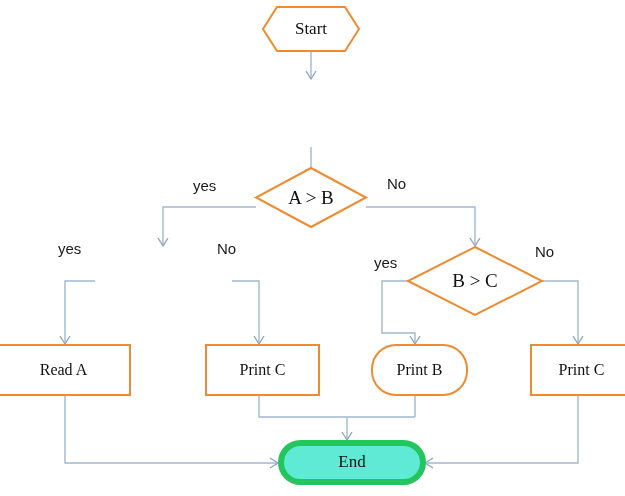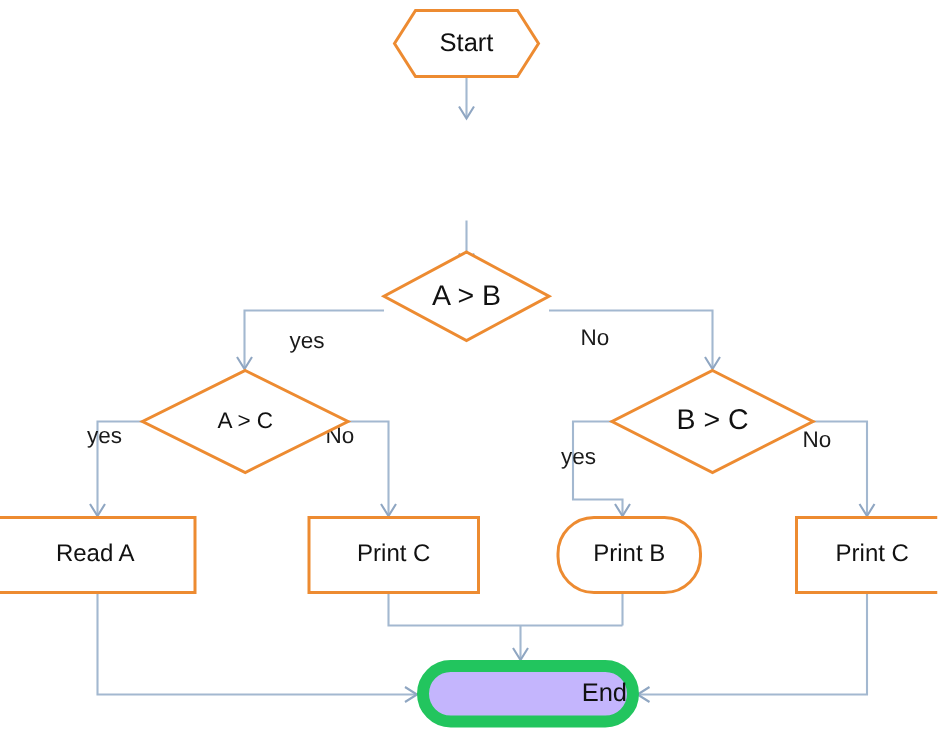--- a/index.html
+++ b/index.html
@@ -39,26 +39,26 @@
     justify-content: center;
     box-sizing: border-box;
     color: #111111;
     text-align: center;
     line-height: 1.32;
   }
   .node-label {
     position: relative;
     z-index: 2;
     white-space: pre-line;
+    font-family: Liberation Serif, serif;
   }
   .shape-terminator {
-    background: #c4b5fd;
-    border: 8px solid #22c55e;
+    background: #5eead4;
+    border: 6px solid #22c55e;
     border-radius: 999px;
-    justify-content: flex-end;
   }
   .shape-hexagon {
     background: #ffffff;
   }
   .shape-process {
     background: #ffffff;
     border: 2px solid #ED8B31;
   }
   .shape-io, .shape-decision {
     background: transparent;
@@ -70,21 +70,20 @@
     width: 100%;
     height: 100%;
     z-index: 1;
     overflow: visible;
   }
   .edge-label {
     position: absolute;
     color: #1a1a1a;
     font-size: 15px;
     white-space: nowrap;
-    margin-top: 42px;
   }
   .wire {
     fill: none;
     stroke: #A3B8D0;
     stroke-width: 1.4;
   }
   .wire-head {
     fill: none;
     stroke: #8FA6C2;
     stroke-width: 1.4;
@@ -145,26 +144,20 @@
     </div>
 
 
     <div class="node shape-decision" style="left:255px; top:167px; width:112px; height:61px; font-size:19px;">
       <svg class="shape-svg" viewBox="0 0 112 61" preserveAspectRatio="none">
         <polygon points="56,1 111,30.5 56,60 1,30.5" fill="#FFFFFF" stroke="#ED8B31" stroke-width="2"></polygon>
       </svg>
       <span class="node-label">A &gt; B</span>
     </div>
 
-    <div class="node shape-decision" style="left:94px; top:246px; width:139px; height:70px; font-size:15px;">
-      <svg class="shape-svg" viewBox="0 0 139 70" preserveAspectRatio="none">
-        <polygon points="69.5,1 138,35 69.5,69 1,35" fill="#FFFFFF" stroke="#ED8B31" stroke-width="2"></polygon>
-      </svg>
-      <span class="node-label">A &gt; C</span>
-    </div>
 
     <div class="node shape-decision" style="left:407px; top:246px; width:136px; height:70px; font-size:19px;">
       <svg class="shape-svg" viewBox="0 0 136 70" preserveAspectRatio="none">
         <polygon points="68,1 135,35 68,69 1,35" fill="#FFFFFF" stroke="#ED8B31" stroke-width="2"></polygon>
       </svg>
       <span class="node-label">B &gt; C</span>
     </div>
 
     <div class="node shape-process" style="left:-4px; top:344px; width:135px; height:52px; font-size:16px;">
       <span class="node-label">Read A</span>

